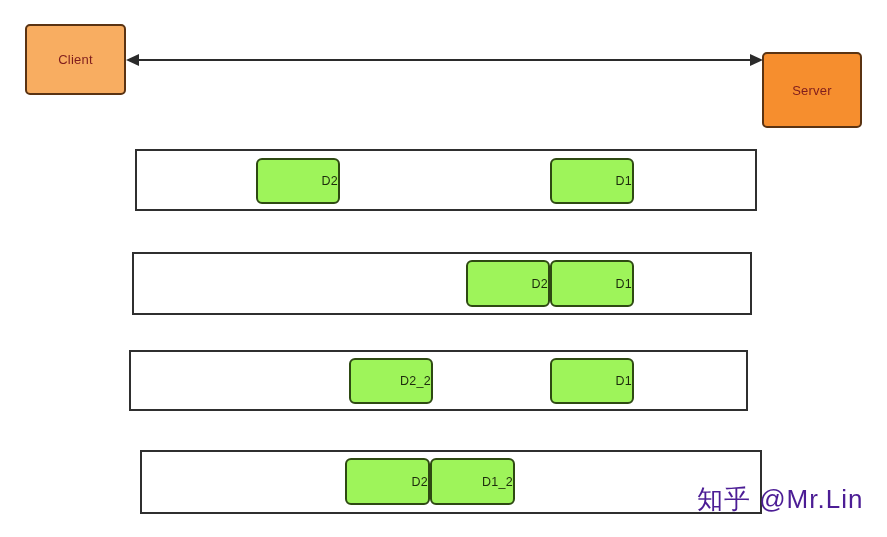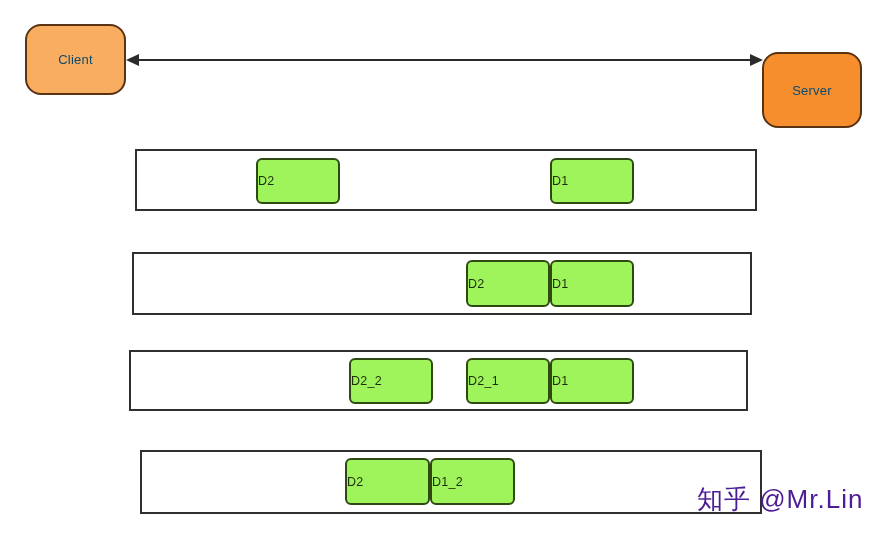--- a/index.html
+++ b/index.html
@@ -16,26 +16,26 @@
     height: 537px;
     background: #ffffff;
     overflow: hidden;
   }
 
   
   .node {
     position: absolute;
     box-sizing: border-box;
     border: 2px solid #5a3312;
-    border-radius: 16px;
+    border-radius: 5px;
     display: flex;
     align-items: center;
     justify-content: center;
     font-size: 13px;
-    color: #0c4a6e;
+    color: #7f1d1d;
     letter-spacing: .2px;
   }
   .node.client {
     left: 25px;  top: 24px;
     width: 101px; height: 71px;
     background: #f8ad61;
   }
   .node.server {
     left: 762px; top: 22px;
     width: 100px; height: 76px;
@@ -85,21 +85,21 @@
 
   
   .chip {
     position: absolute;
     box-sizing: border-box;
     background: #9ef45a;
     border: 2px solid #2e4a12;
     border-radius: 6px;
     display: flex;
     align-items: center;
-    justify-content: flex-start;
+    justify-content: flex-end;
     font-size: 12.5px;
     color: #1d2c0c;
     letter-spacing: .3px;
   }
 
   
   .watermark {
     position: absolute;
     left: 697px;
     top: 482px;
@@ -143,23 +143,20 @@
     <span>D2</span>
   </div>
   <div class="chip" style="left:550px; top:260px; width:84px; height:47px;">
     <span>D1</span>
   </div>
 
   <div class="stream" style="left:129px; top:350px; width:619px; height:61px;"></div>
   <div class="chip" style="left:349px; top:358px; width:84px; height:46px;">
     <span>D2_2</span>
   </div>
-  <div class="chip" style="left:466px; top:358px; width:84px; height:46px;">
-    <span>D2_1</span>
-  </div>
   <div class="chip" style="left:550px; top:358px; width:84px; height:46px;">
     <span>D1</span>
   </div>
 
   <div class="stream" style="left:140px; top:450px; width:622px; height:64px;"></div>
   <div class="chip" style="left:345px; top:458px; width:85px; height:47px;">
     <span>D2</span>
   </div>
   <div class="chip" style="left:430px; top:458px; width:85px; height:47px;">
     <span>D1_2</span>

